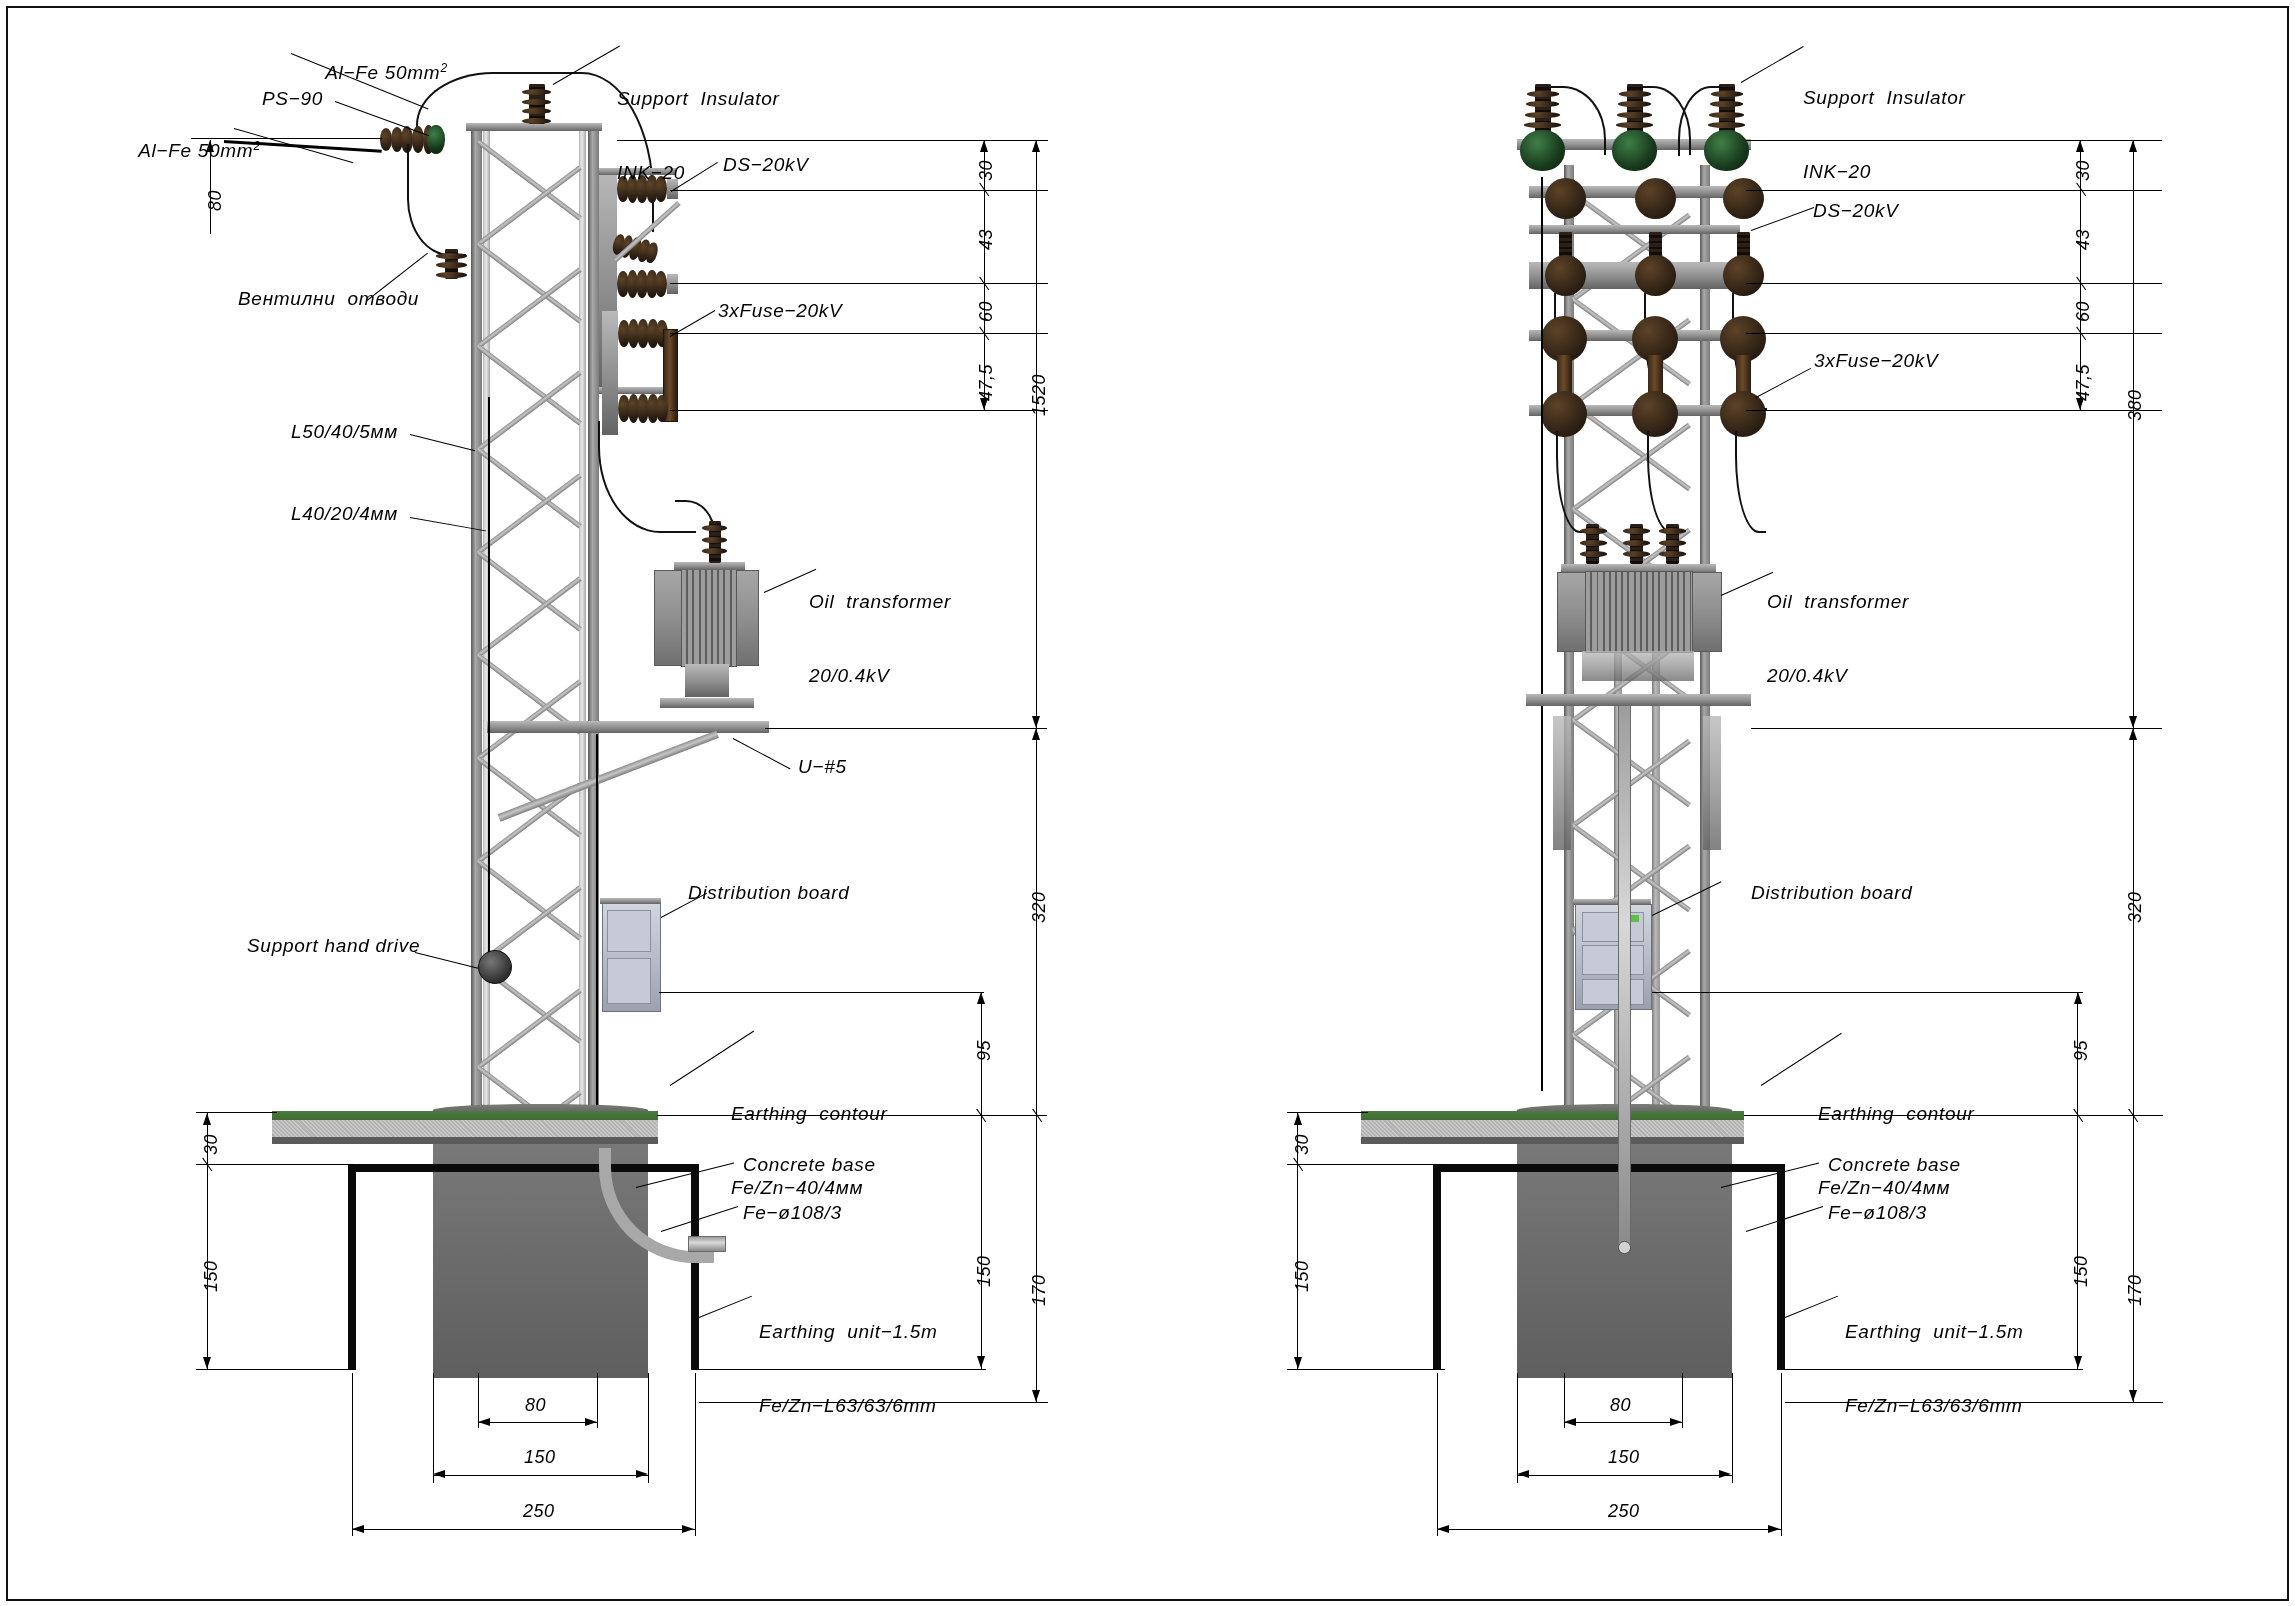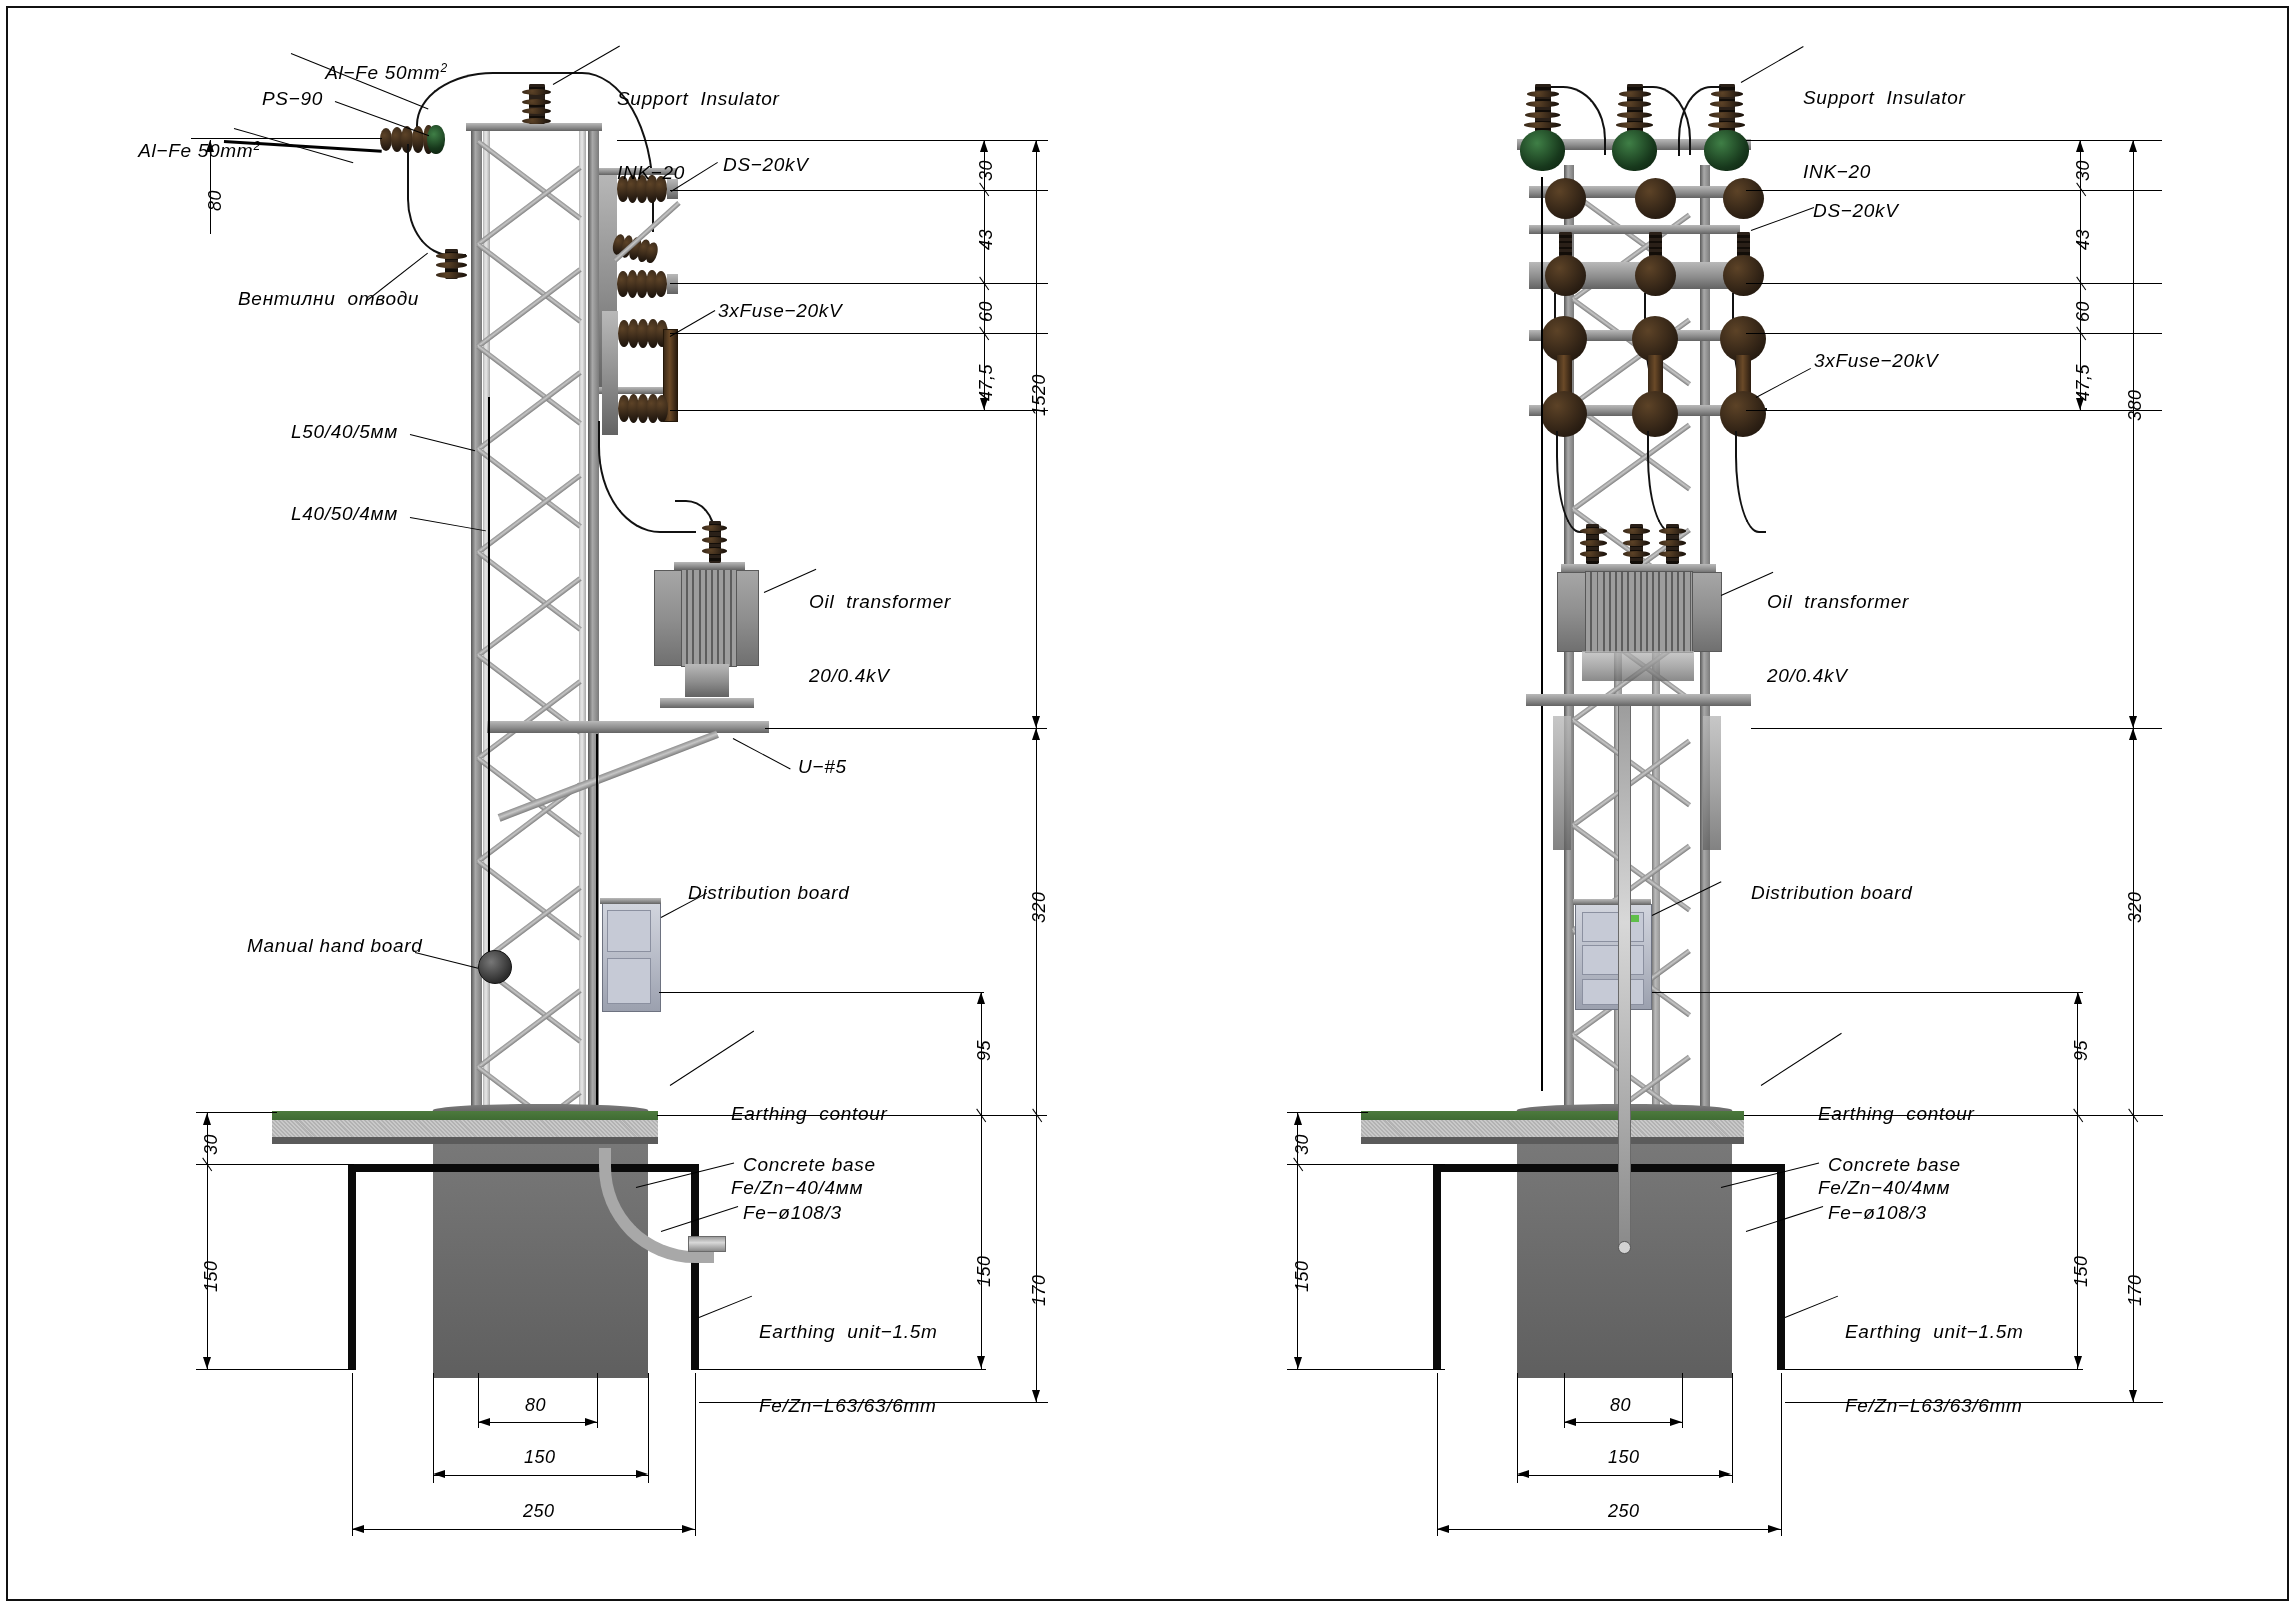--- a/index.html
+++ b/index.html
@@ -319,36 +319,36 @@
     <div class="leader" style="left:367px;top:300px;width:77px;transform:rotate(-38deg);"></div>
     <div class="lbl" style="left:238px;top:287px;">Вентилни  отводи</div>
 
     <div class="leader" style="left:670px;top:336px;width:52px;transform:rotate(-30deg);"></div>
     <div class="lbl" style="left:718px;top:299px;">3xFuse−20kV</div>
 
     <div class="leader" style="left:410px;top:434px;width:67px;transform:rotate(14deg);"></div>
     <div class="lbl" style="left:291px;top:420px;">L50/40/5мм</div>
 
     <div class="leader" style="left:410px;top:517px;width:77px;transform:rotate(10deg);"></div>
-    <div class="lbl" style="left:291px;top:502px;">L40/50/4мм</div>
+    <div class="lbl" style="left:291px;top:502px;">L40/20/4мм</div>
 
     <div class="leader" style="left:764px;top:592px;width:57px;transform:rotate(-24deg);"></div>
     <div class="lbl two" style="left:809px;top:541px;">
       <div>Oil  transformer</div>
       <div>20/0.4kV</div>
     </div>
 
     <div class="leader" style="left:733px;top:738px;width:65px;transform:rotate(28deg);"></div>
     <div class="lbl" style="left:798px;top:755px;">U−#5</div>
 
     <div class="leader" style="left:661px;top:917px;width:52px;transform:rotate(-28deg);"></div>
     <div class="lbl" style="left:688px;top:881px;">Distribution board</div>
 
     <div class="leader" style="left:415px;top:952px;width:65px;transform:rotate(14deg);"></div>
-    <div class="lbl" style="left:247px;top:934px;">Manual hand board</div>
+    <div class="lbl" style="left:247px;top:934px;">Support hand drive</div>
 
     <div class="leader" style="left:670px;top:1085px;width:100px;transform:rotate(-33deg);"></div>
     <div class="lbl two" style="left:731px;top:1053px;">
       <div>Earthing  contour</div>
       <div>Fe/Zn−40/4мм</div>
     </div>
 
     <div class="leader" style="left:636px;top:1187px;width:101px;transform:rotate(-14deg);"></div>
     <div class="lbl" style="left:743px;top:1153px;">Concrete base</div>
 

